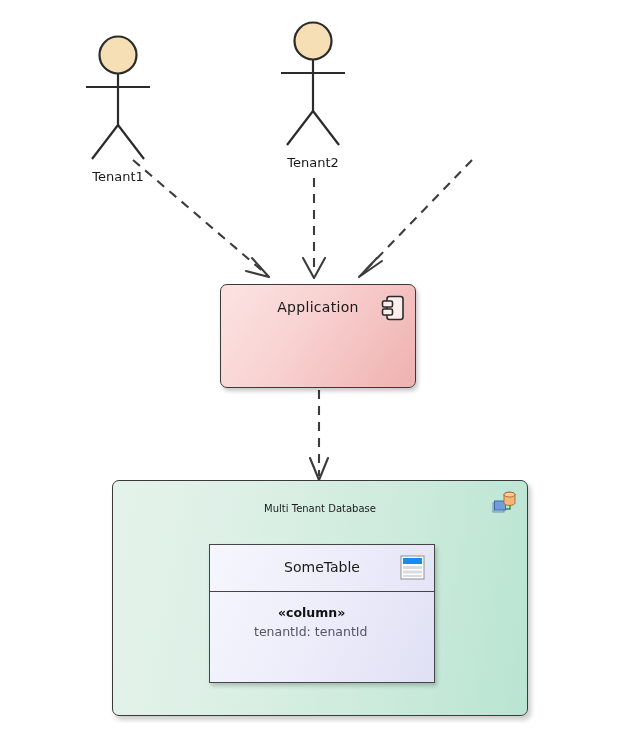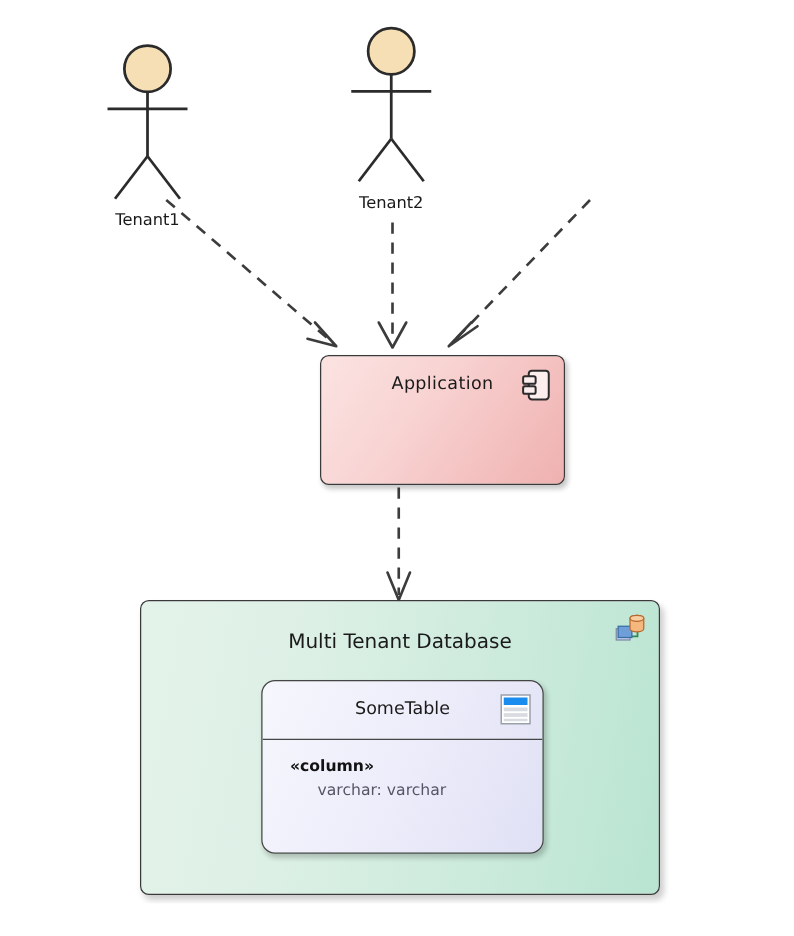--- a/index.html
+++ b/index.html
@@ -47,21 +47,20 @@
   }
 
   
   .component-box {
     position: absolute;
     box-sizing: border-box;
     border: 1.5px solid #3a3a3a;
     border-radius: 7px;
     background: linear-gradient(125deg, #fbe3e2 0%, #f8d4d3 38%, #f3bfbe 75%, #eeb1b0 100%);
     box-shadow: 2px 3px 4px rgba(0,0,0,0.22);
-    margin-left: 36px;
   }
   .component-title {
     position: absolute;
     left: 0;
     top: 14px;
     width: 100%;
     text-align: center;
     font-family: "DejaVu Sans", sans-serif;
     font-size: 14px;
     color: #1a1a1a;
@@ -82,35 +81,35 @@
     background: linear-gradient(100deg, #e4f3ea 0%, #ddf0e6 30%, #caeadb 70%, #b9e4d2 100%);
     box-shadow: 3px 4px 5px rgba(0,0,0,0.20);
   }
   .node-title {
     position: absolute;
     left: 0;
     top: 22px;
     width: 100%;
     text-align: center;
     font-family: "DejaVu Sans", sans-serif;
-    font-size: 16px;
+    font-size: 10px;
     color: #1a1a1a;
   }
   .node-icon {
     position: absolute;
     right: 10px;
     top: 9px;
   }
 
   
   .class-box {
     position: absolute;
     box-sizing: border-box;
     border: 1.5px solid #454545;
-    border-radius: 11px;
+    border-radius: 0;
     background: linear-gradient(115deg, #f6f6fd 0%, #eeeefb 45%, #dfe0f4 100%);
     box-shadow: 2px 3px 4px rgba(0,0,0,0.20);
     overflow: hidden;
   }
   .class-header {
     position: relative;
     height: 46px;
     border-bottom: 1.5px solid #454545;
   }
   .class-name {
@@ -131,20 +130,21 @@
   .class-body {
     position: relative;
     padding: 12px 0 0 22px;
   }
   .stereotype {
     font-family: "DejaVu Sans", sans-serif;
     font-size: 12.5px;
     font-weight: bold;
     color: #121212;
     line-height: 18px;
+    margin-left: 46px;
   }
   .attribute {
     font-family: "DejaVu Sans", sans-serif;
     font-size: 12.5px;
     color: #555566;
     line-height: 20px;
     padding-left: 22px;
   }
 </style>
 </head>
@@ -233,18 +233,18 @@
             <rect x="1" y="1" width="23" height="23" fill="#ffffff" stroke="#9aa0aa" stroke-width="1.2"></rect>
             <rect x="3" y="3" width="19" height="6" fill="#1a8cf0"></rect>
             <rect x="3" y="11" width="19" height="3" fill="#d8dbe0"></rect>
             <rect x="3" y="15.5" width="19" height="3" fill="#d8dbe0"></rect>
             <rect x="3" y="20" width="19" height="2" fill="#d8dbe0"></rect>
           </svg>
         </div>
       </div>
       <div class="class-body">
         <div class="stereotype">«column»</div>
-        <div class="attribute">varchar: varchar</div>
+        <div class="attribute">tenantId: tenantId</div>
       </div>
     </div>
   </div>
 
 </div>
 
 </body></html>

